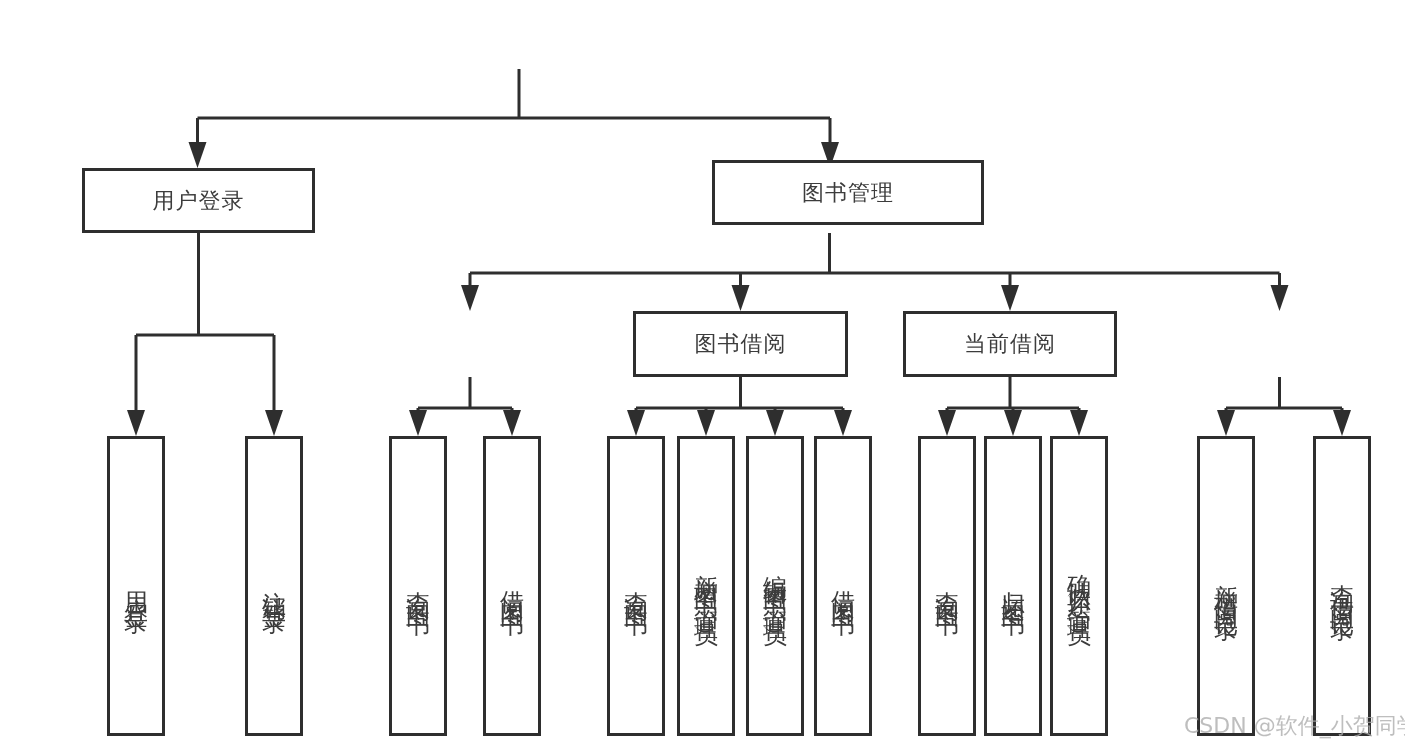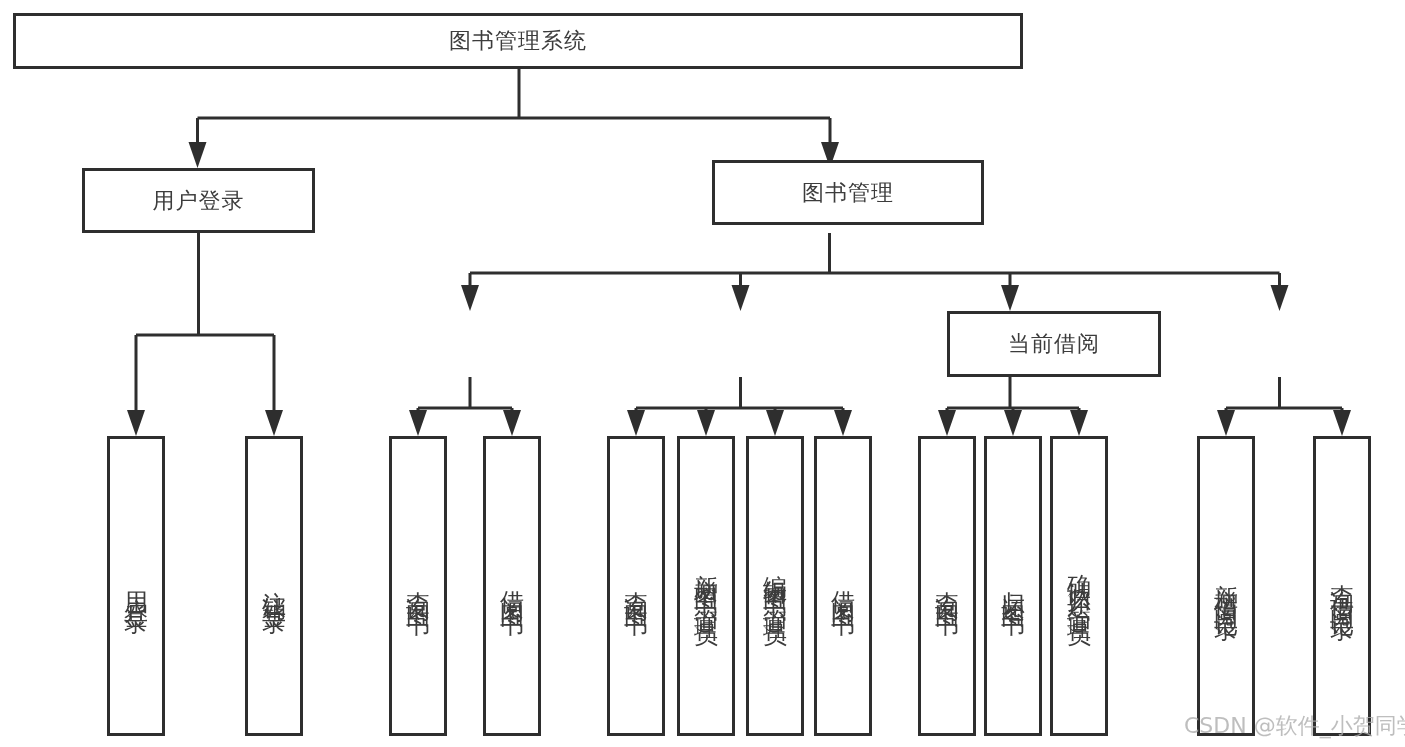--- a/index.html
+++ b/index.html
@@ -28,21 +28,21 @@
     letter-spacing:7px;
     line-height:1;
     color:#3c3c3c;
   }
   
   #n-root{left:13px;top:13px;width:1010px;height:56px;}
   #n-user-login{left:82px;top:168px;width:233px;height:65px;}
   #n-book-mgmt{left:712px;top:160px;width:272px;height:65px;}
   #n-new-book{left:362px;top:311px;width:216px;height:66px;}
   #n-book-borrow{left:633px;top:311px;width:215px;height:66px;}
-  #n-current-borrow{left:903px;top:311px;width:214px;height:66px;margin-left:44px;}
+  #n-current-borrow{left:903px;top:311px;width:214px;height:66px;}
   #n-borrow-records{left:1172px;top:311px;width:215px;height:66px;}
   #l1{left:107px;}  #l2{left:245px;}
   #l3{left:389px;}  #l4{left:483px;}
   #l5{left:607px;}  #l6{left:677px;} #l7{left:746px;} #l8{left:814px;}
   #l9{left:918px;}  #l10{left:984px;} #l11{left:1050px;}
   #l12{left:1197px;} #l13{left:1313px;}
   #watermark{
     position:absolute;left:1184px;top:711px;
     font-size:22px;
     color:rgba(172,172,172,0.78);
@@ -91,31 +91,31 @@
       <polygon points="766,410 784,410 775,436"></polygon>
       <polygon points="834,410 852,410 843,436"></polygon>
       <polygon points="938,410 956,410 947,436"></polygon>
       <polygon points="1004,410 1022,410 1013,436"></polygon>
       <polygon points="1070,410 1088,410 1079,436"></polygon>
       <polygon points="1217,410 1235,410 1226,436"></polygon>
       <polygon points="1333,410 1351,410 1342,436"></polygon>
     </g>
   </svg>
 
-  <div class="node hnode" id="n-root">
-    <span>图书管理系统</span>
-  </div>
 
   <div class="node hnode" id="n-user-login">
     <span>用户登录</span>
   </div>
   <div class="node hnode" id="n-book-mgmt">
     <span>图书管理</span>
   </div>
 
+  <div class="node hnode" id="n-book-borrow">
+    <span>图书借阅</span>
+  </div>
   <div class="node hnode" id="n-current-borrow">
     <span>当前借阅</span>
   </div>
 
   <div class="node leaf" id="l1">
     <span class="vtext">用户登录</span>
   </div>
   <div class="node leaf" id="l2">
     <span class="vtext">注销登录</span>
   </div>

